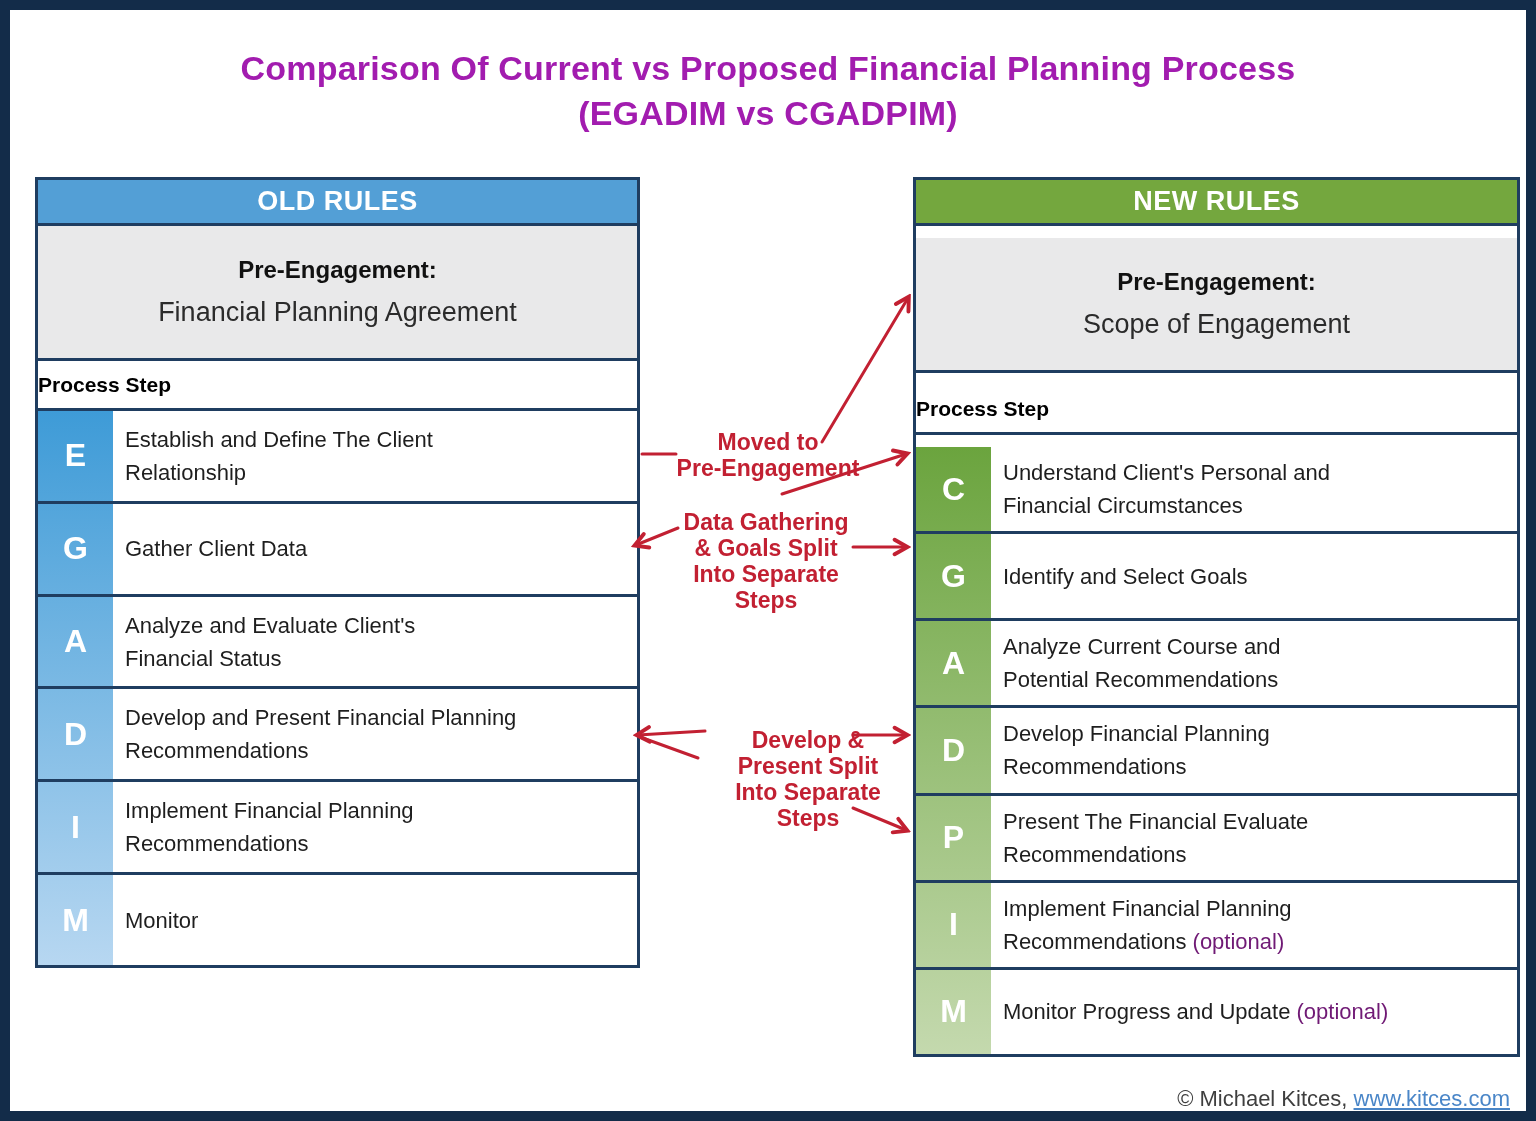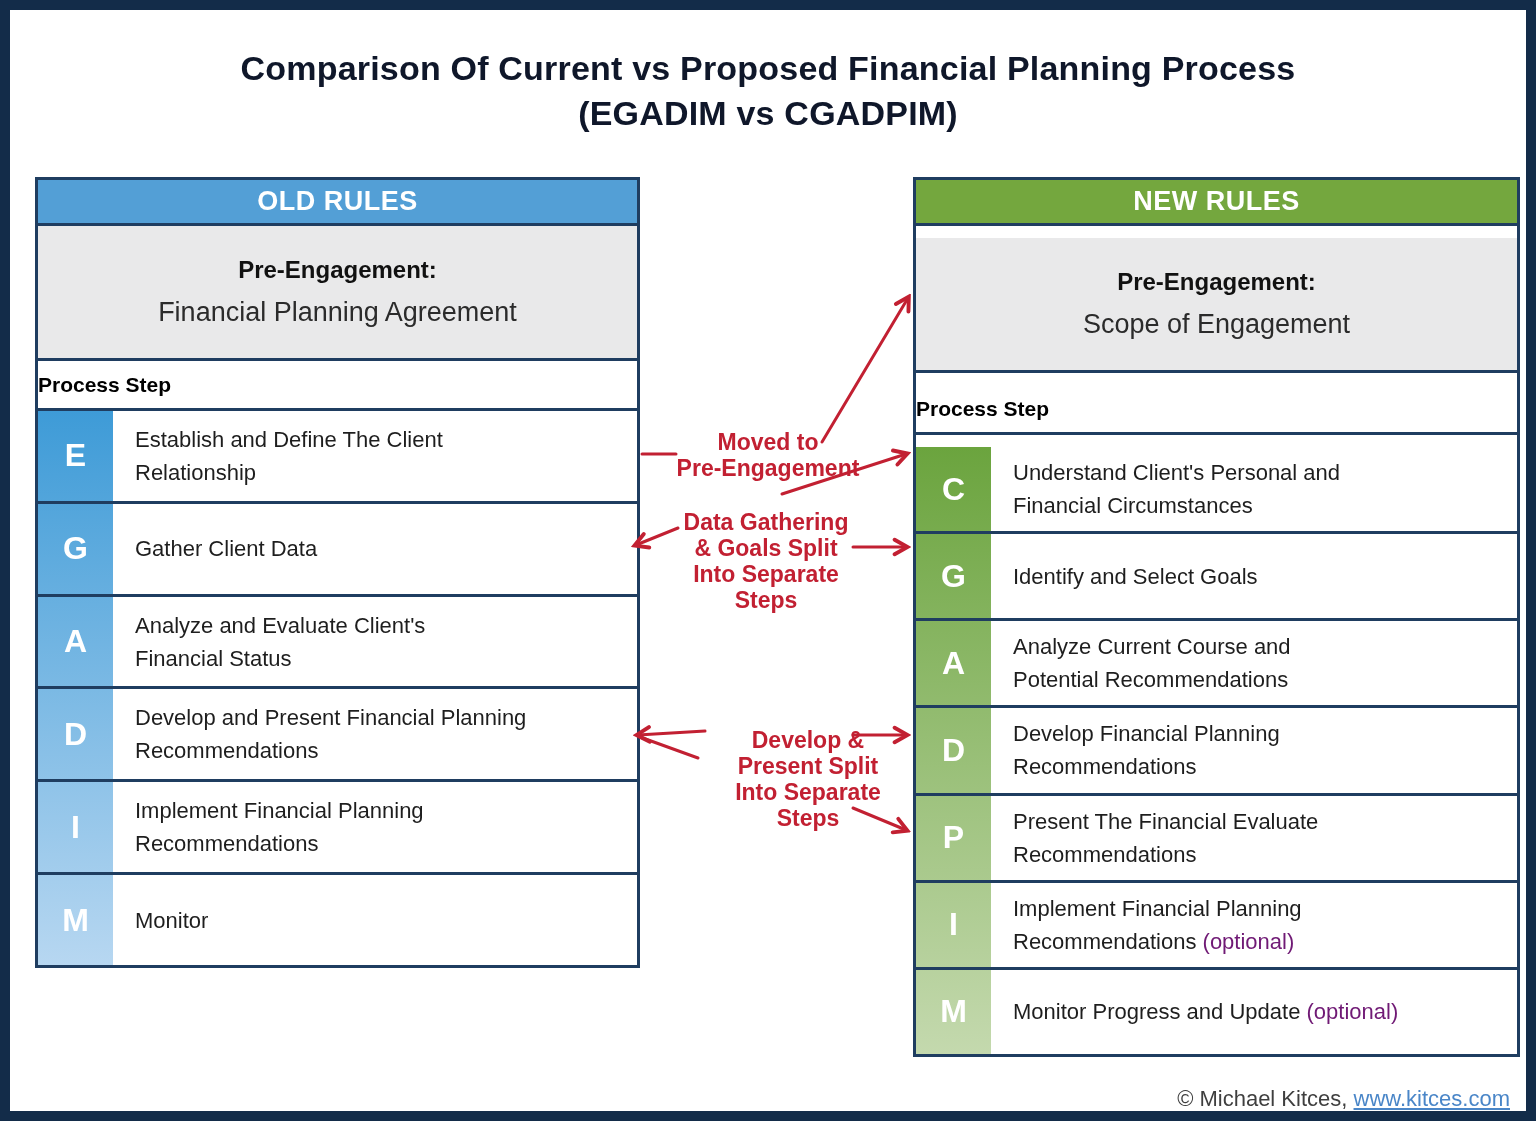--- a/index.html
+++ b/index.html
@@ -1,20 +1,20 @@
 <!DOCTYPE html>
 <html><head>
 <meta charset="utf-8">
 <style>
   * { margin:0; padding:0; box-sizing:border-box; }
   html,body { width:1536px; height:1121px; }
   body { position:relative; background:#fff; font-family:"Liberation Sans", sans-serif; overflow:hidden; }
   .frame { position:absolute; inset:0; border:10px solid #132C49; background:#fff; }
   .title { position:absolute; top:36px; left:0; width:100%; text-align:center;
-           color:#0f172a; font-weight:bold; font-size:34px; line-height:45px; letter-spacing:.2px; }
+           color:#a21caf; font-weight:bold; font-size:34px; line-height:45px; letter-spacing:.2px; }
   .table { position:absolute; border:3px solid #1F3D60; background:#fff; z-index:2; display:flex; flex-direction:column; }
   .table.old { left:25px;  top:167px; width:605px; height:791px; }
   .table.new { left:903px; top:167px; width:607px; height:880px;gap:12px; }
   .t-header { height:46px; flex:0 0 46px; display:flex; align-items:center; justify-content:center;
               color:#fff; font-weight:bold; font-size:27px; letter-spacing:.5px; border-bottom:3px solid #1F3D60; }
   .old .t-header { background:#539FD6; }
   .new .t-header { background:#74A73E; }
   .pre { height:135px; flex:0 0 135px; background:#E9E9EA; border-bottom:3px solid #1F3D60;
          display:flex; flex-direction:column; align-items:center; justify-content:center; text-align:center; }
   .pre-title { font-size:24px; font-weight:bold; color:#111; margin-bottom:12px; }
@@ -23,21 +23,21 @@
              font-size:21px; font-weight:bold; color:#000; border-bottom:3px solid #1F3D60;text-align:center; }
   .rows { flex:1; position:relative; display:flex; flex-direction:column; }
   .strip { position:absolute; left:0; top:0; bottom:0; width:75px; }
   .old .strip { background:linear-gradient(#3E9BD7,#B7D7F1); }
   .new .strip { background:linear-gradient(#6BA43E,#C4D9AE); }
   .row { flex:1; display:flex; position:relative; z-index:1; }
   .row + .row { border-top:3px solid #1F3D60; }
   .badge { width:75px; flex:0 0 75px; display:flex; align-items:center; justify-content:center;
            color:#fff; font-weight:bold; font-size:32px; }
   .desc { flex:1; display:flex; flex-direction:column; justify-content:center;
-          padding-left:22px; padding-right:8px; font-size:22px; line-height:33px; color:#1E1E1E; }
+          padding-left:12px; padding-right:8px; font-size:22px; line-height:33px; color:#1E1E1E; }
   .optional { color:#701a75; }
   .annotation { position:absolute; width:240px; text-align:center; color:#C22032;
                 font-weight:bold; font-size:23px; line-height:26px; z-index:4;margin-top:13px; }
   #ann-moved   { left:638px; top:406px; }
   #ann-data    { left:636px; top:486px; }
   #ann-develop { left:678px; top:704px; }
   svg.arrows { position:absolute; inset:0; width:1536px; height:1121px; z-index:3; pointer-events:none; }
   .footer { position:absolute; top:1076px; right:16px; font-size:22px; color:#3F3F3F; z-index:2; }
   .footer a { color:#4A86C8; text-decoration:underline; cursor:pointer; }
 </style>

